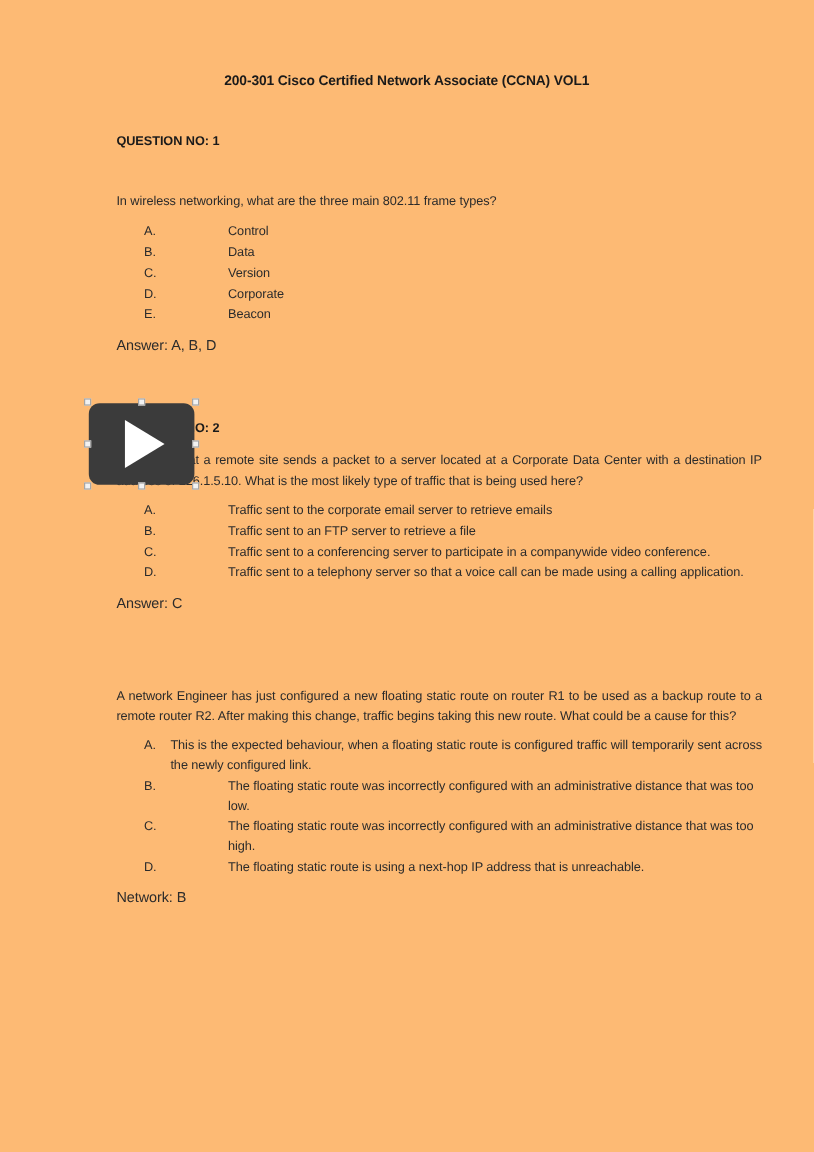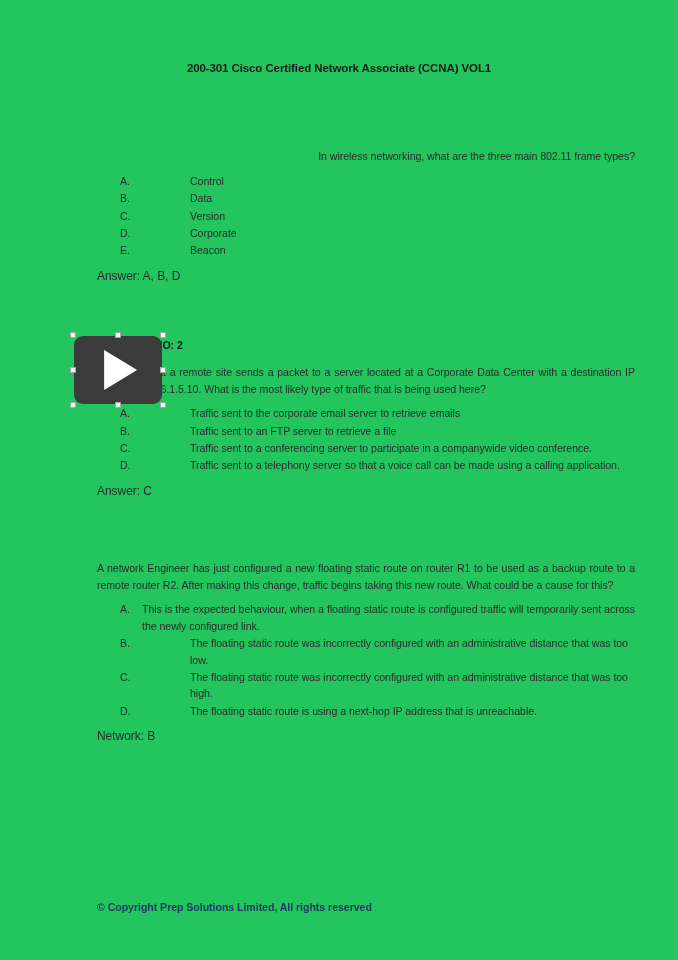--- a/index.html
+++ b/index.html
@@ -12,21 +12,21 @@
     height: 960px;
     position: relative;
     font-family: "Liberation Sans", sans-serif;
     color: #2b2b2b;
     overflow: hidden;
   }
 
   .page {
     position: absolute;
     inset: 0;
-    background: #22c55e;
+    background: #fdba74;
   }
 
   
   .doc-title {
     position: absolute;
     top: 62px;
     left: 0;
     right: 0;
     text-align: center;
     font-size: 11.5px;
@@ -54,21 +54,21 @@
   }
 
   .q-stem {
     font-size: 10.6px;
     line-height: 1.58;
     text-align: justify;
     color: #2b2b2b;
     margin: 0 0 8px 0;
     letter-spacing: -0.05px;
   }
-  .q-stem.nojustify { text-align: right; margin-top: 36px; }
+  .q-stem.nojustify { text-align: left; margin-top: 36px; }
 
   .opts {
     list-style: none;
     margin: 0 0 8px 0;
     padding: 0 0 0 23px;
   }
   .opt {
     display: flex;
     font-size: 10.6px;
     line-height: 1.55;
@@ -153,20 +153,21 @@
 </head>
 <body>
 
 <div class="page">
 
   <div class="doc-title">200-301 Cisco Certified Network Associate (CCNA) VOL1</div>
 
   <div class="content">
 
     <section class="q-block">
+      <div class="q-heading">QUESTION NO: 1</div>
       <p class="q-stem nojustify">In wireless networking, what are the three main 802.11 frame types?</p>
       <ul class="opts">
         <li class="opt">
           <span class="opt-label">A.</span>
           <span class="opt-text nojustify">Control</span>
         </li>
         <li class="opt">
           <span class="opt-label">B.</span>
           <span class="opt-text nojustify">Data</span>
         </li>
@@ -232,21 +233,20 @@
         <li class="opt">
           <span class="opt-label">D.</span>
           <span class="opt-text nojustify">The floating static route is using a next-hop IP address that is unreachable.</span>
         </li>
       </ul>
       <p class="answer">Network: B</p>
     </section>
 
   </div>
 
-  <div class="footer">© Copyright Prep Solutions Limited, All rights reserved</div>
 
   <div class="video-overlay">
     <div class="video-plate"></div>
     <div class="video-triangle"></div>
     <span class="handle tl"></span>
     <span class="handle tm"></span>
     <span class="handle tr"></span>
     <span class="handle ml"></span>
     <span class="handle mr"></span>
     <span class="handle bl"></span>

